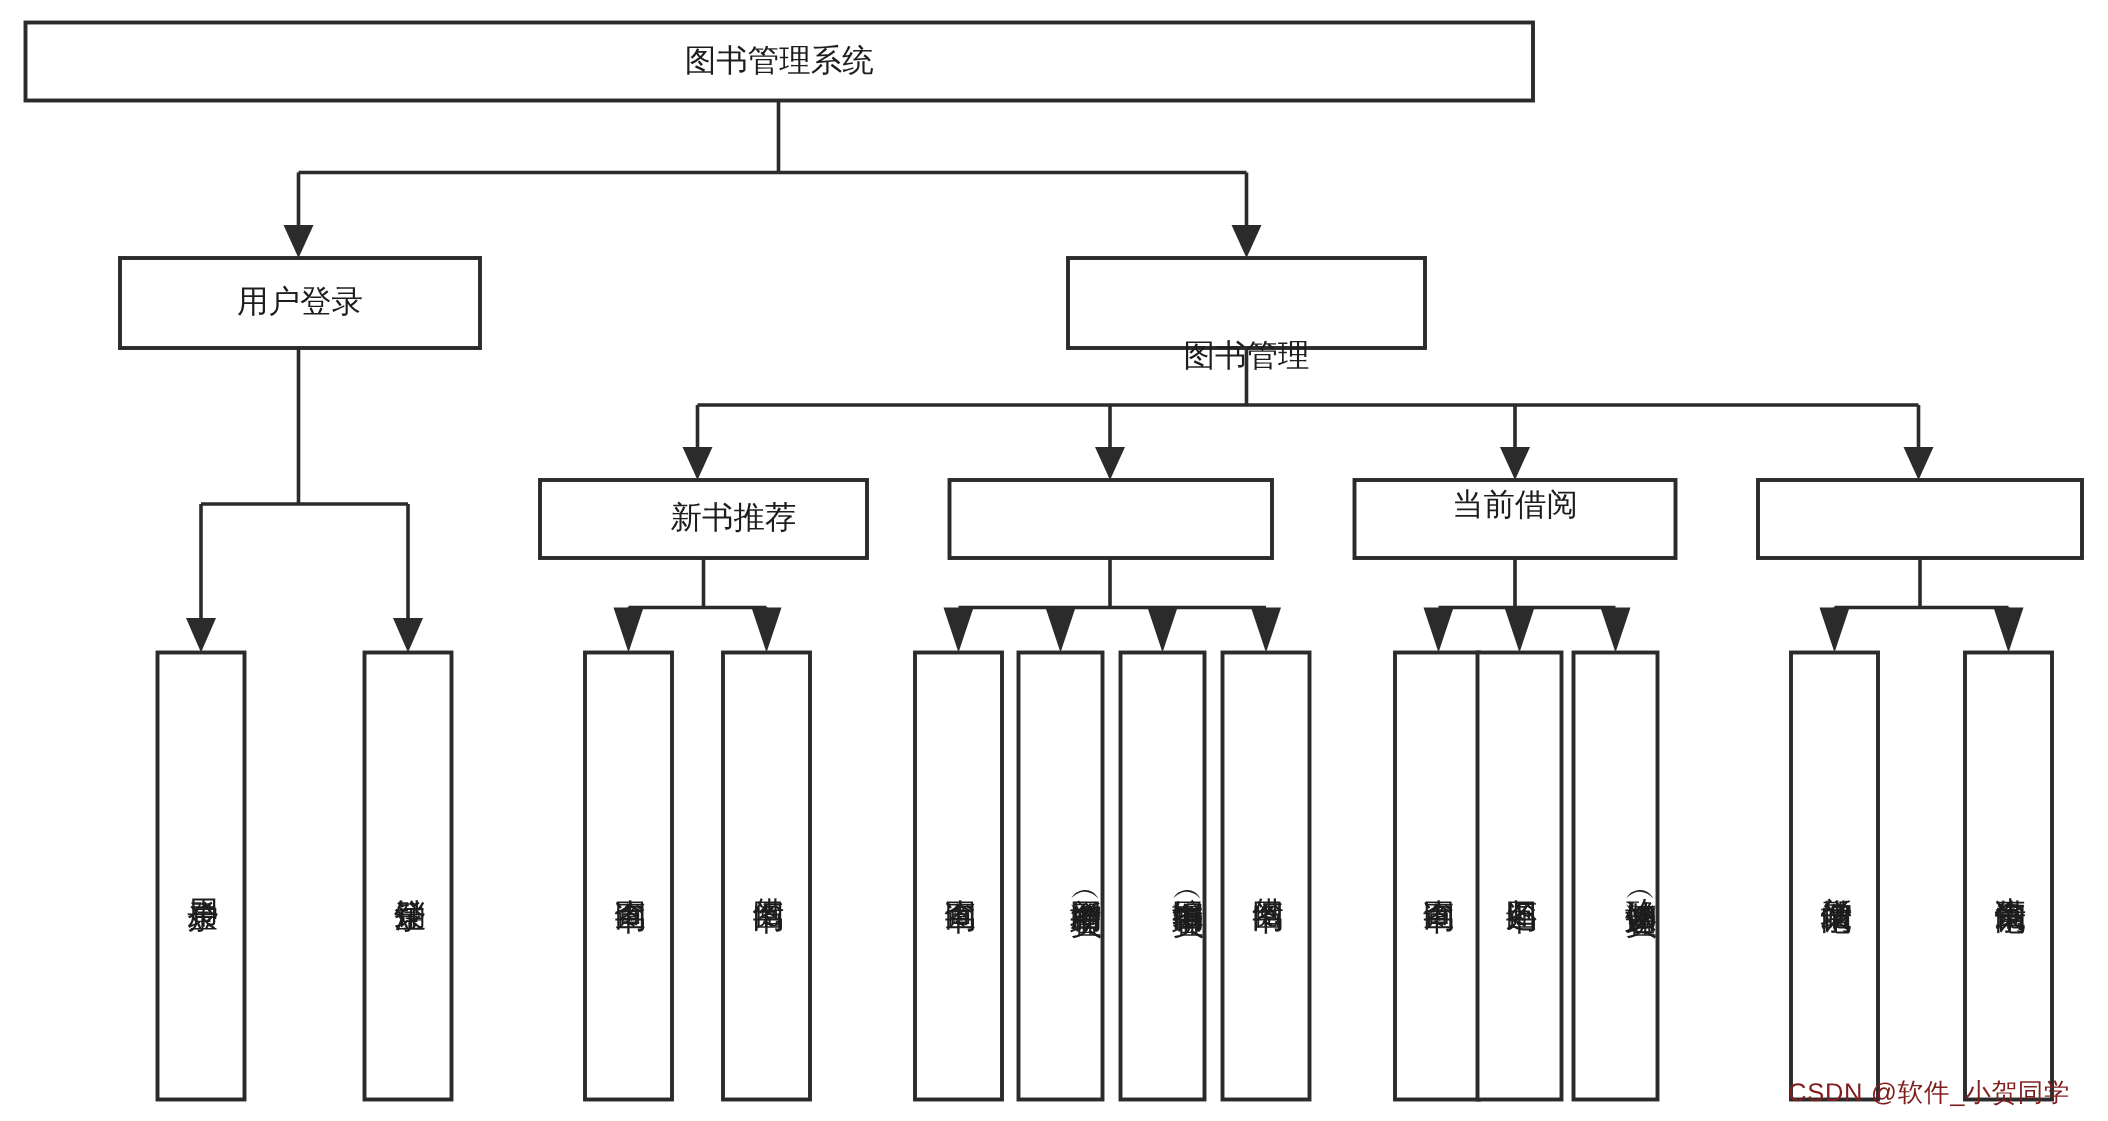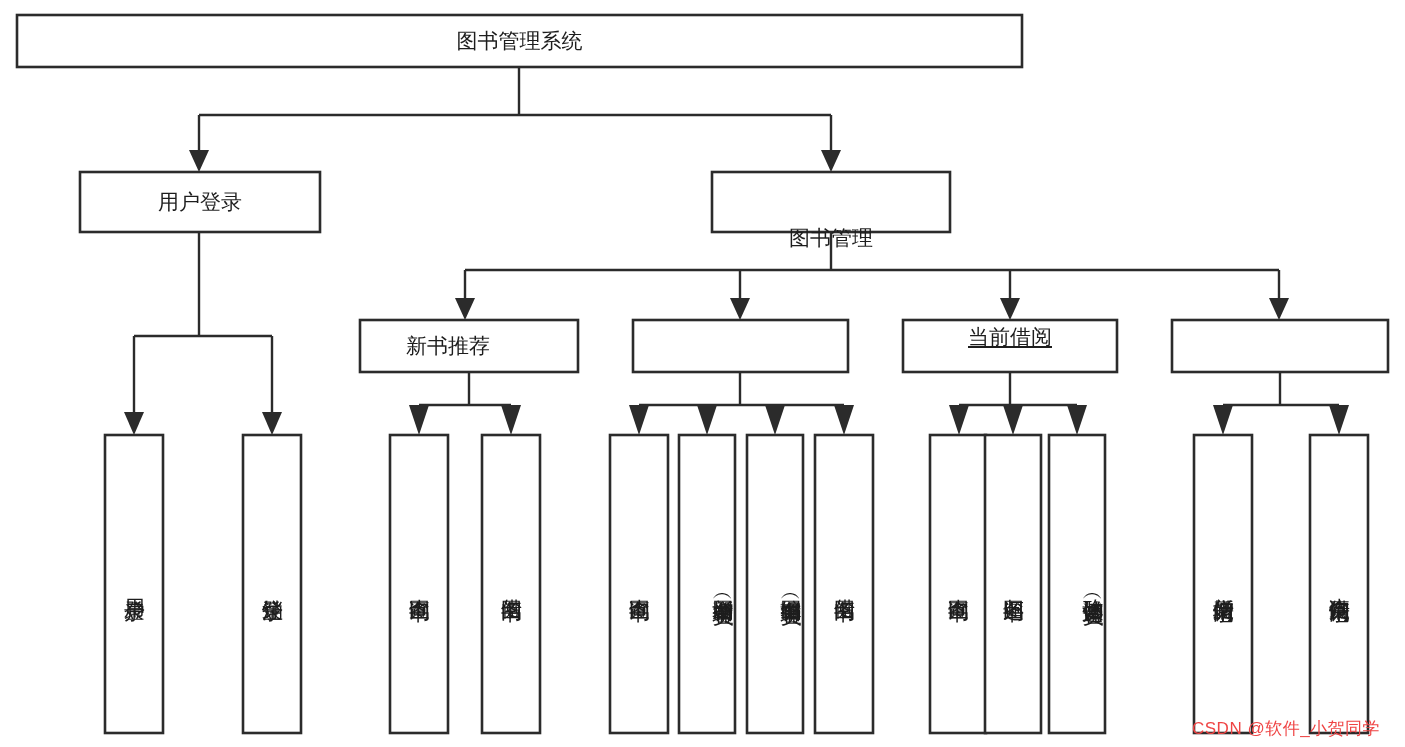--- a/index.html
+++ b/index.html
@@ -64,21 +64,21 @@
     white-space: nowrap;
   }
   .node-label.vertical.toptext {
     align-items: flex-start;
     padding-top: 4px;
     box-sizing: border-box;
   }
   .watermark {
     position: absolute;
     font-size: 17px;
-    color: #ef4444;
+    color: #7f1d1d;
     white-space: nowrap;
     letter-spacing: 0.5px;
   }
 </style>
 </head>
 <body>
 
 <div id="diagram-root">
 
   <svg id="flow-svg" viewBox="0 0 1405 747">
@@ -180,22 +180,22 @@
 
     <rect class="node-rect" x="1194" y="435" width="58" height="298"></rect>
     <rect class="node-rect" x="1310" y="435" width="58" height="298"></rect>
   </svg>
 
   <div class="node-label horizontal" style="left:17px; top:15px; width:1005px; height:52px;">图书管理系统</div>
 
   <div class="node-label horizontal" style="left:80px; top:172px; width:240px; height:60px;">用户登录</div>
   <div class="node-label horizontal" style="left:712px; top:172px; width:238px; height:60px;margin-top:36px;">图书管理</div>
 
-  <div class="node-label horizontal" style="left:339px; top:320px; width:218px; height:52px;">新书推荐</div>
-  <div class="node-label horizontal" style="left:903px; top:320px; width:214px; height:34px;text-decoration:underline;">当前借阅</div>
+  <div class="node-label horizontal" style="left:380px; top:320px; width:218px; height:52px;">新书推荐</div>
+  <div class="node-label horizontal" style="left:903px; top:320px; width:214px; height:34px;">当前借阅</div>
 
   <div class="node-label vertical" style="left:105px; top:435px; width:58px; height:298px;">用户登录</div>
   <div class="node-label vertical" style="left:243px; top:435px; width:58px; height:298px;">注销登录</div>
 
   <div class="node-label vertical" style="left:390px; top:435px; width:58px; height:298px;">查询图书</div>
   <div class="node-label vertical" style="left:482px; top:435px; width:58px; height:298px;">借阅图书</div>
 
   <div class="node-label vertical" style="left:610px; top:435px; width:58px; height:298px;">查询图书</div>
   <div class="node-label vertical toptext" style="left:679px; top:435px; width:56px; height:298px;">新增图书（管理员）</div>
   <div class="node-label vertical toptext" style="left:747px; top:435px; width:56px; height:298px;">编辑图书（管理员）</div>

